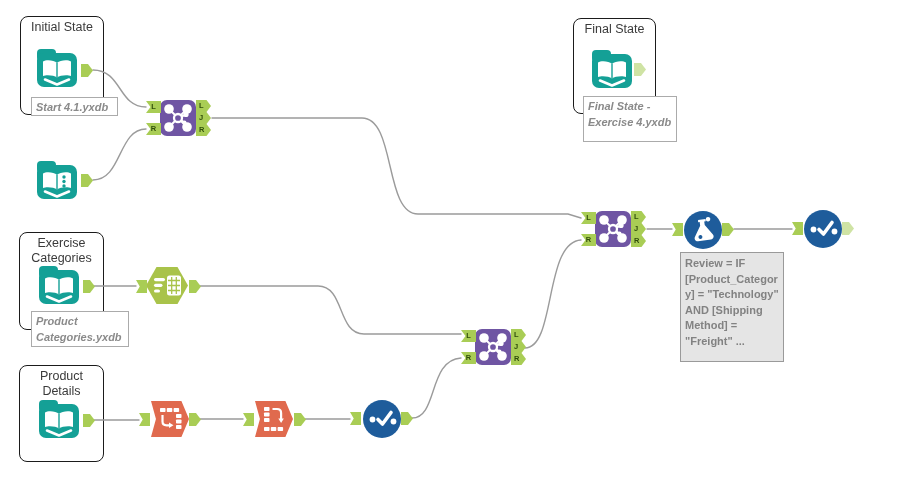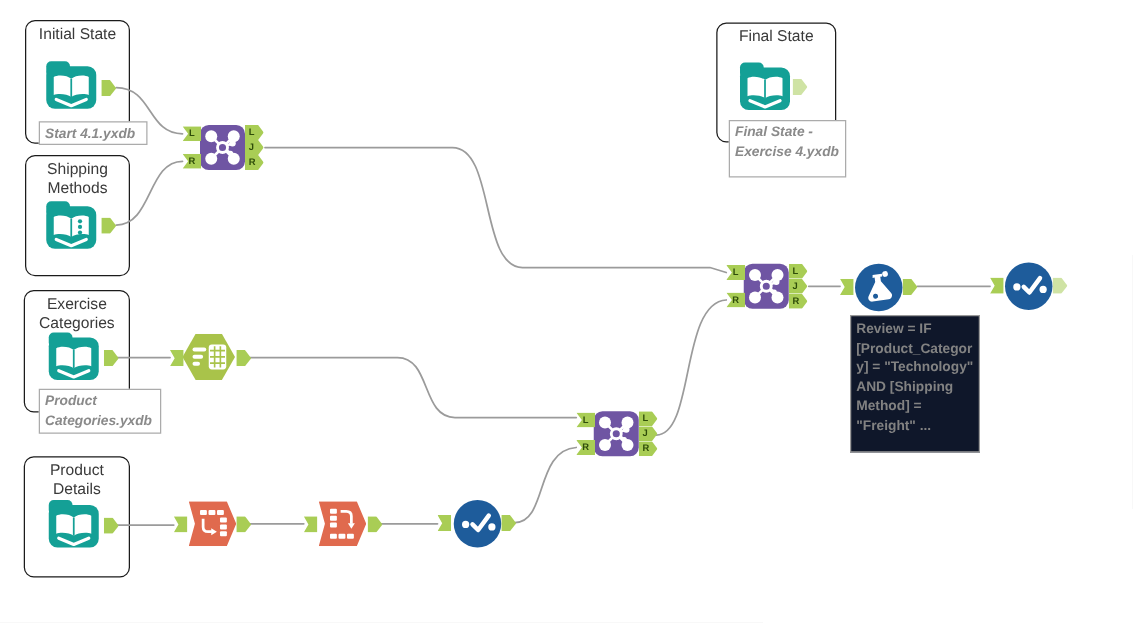--- a/index.html
+++ b/index.html
@@ -35,48 +35,45 @@
   .j-in{clip-path:polygon(0 0,100% 0,100% 100%,0 100%,30% 50%);padding-left:0;justify-content:center;}
   .j-out{clip-path:polygon(0 0,70% 0,100% 50%,70% 100%,0 100%);justify-content:flex-start;padding-left:3px;box-sizing:border-box;}
   .pale{background:#cfe3a4;}
   
   .file-label{
     position:absolute;background:#ffffff;border:1px solid #ababab;z-index:5;
     font-size:11px;font-weight:bold;color:#8a8a8a;line-height:16px;
     padding:1px 4px;box-sizing:border-box;font-style:italic;
   }
   .annotation{
-    position:absolute;background:#0f172a;border:1px solid #9a9a9a;z-index:5;
+    position:absolute;background:#e5e5e5;border:1px solid #9a9a9a;z-index:5;
     font-size:11px;font-weight:600;color:#828282;line-height:15.5px;
     padding:3px 4px;box-sizing:border-box;
   }
   .book{position:absolute;z-index:3;}
 </style>
 </head>
 <body>
 
 <div id="canvas">
 
   <div class="container-box" style="left:20px;top:16px;width:84px;height:99px">
     <div class="container-title">Initial State</div>
   </div>
 
-  <div class="container-box" style="left:20px;top:124px;width:84px;height:97px">
-    <div class="container-title" style="padding:3px 12px 0">Shipping Methods</div>
-  </div>
 
   <div class="container-box" style="left:19px;top:232px;width:85px;height:98px">
     <div class="container-title" style="padding:3px 10px 0">Exercise Categories</div>
   </div>
 
   <div class="container-box" style="left:19px;top:365px;width:85px;height:97px">
     <div class="container-title" style="padding:3px 12px 0">Product Details</div>
   </div>
 
-  <div class="container-box" style="left:573px;top:18px;width:96px;height:96px">
+  <div class="container-box" style="left:573px;top:18px;width:83px;height:96px">
     <div class="container-title">Final State</div>
   </div>
 
   <svg class="wires" width="906" height="498">
     <g fill="none" stroke="#9b9b9b" stroke-width="1.4" stroke-linecap="round">
       <path d="M93,70 C122,70 118,107 146,107"></path>
       <path d="M93,180 C122,180 118,129 146,129"></path>
       <path d="M212,118 H362 C396,118 384,214 418,214 H568 L581,218"></path>
       <path d="M93,286 H136"></path>
       <path d="M200,286 H318 C345,286 337,334 364,334 H461"></path>

